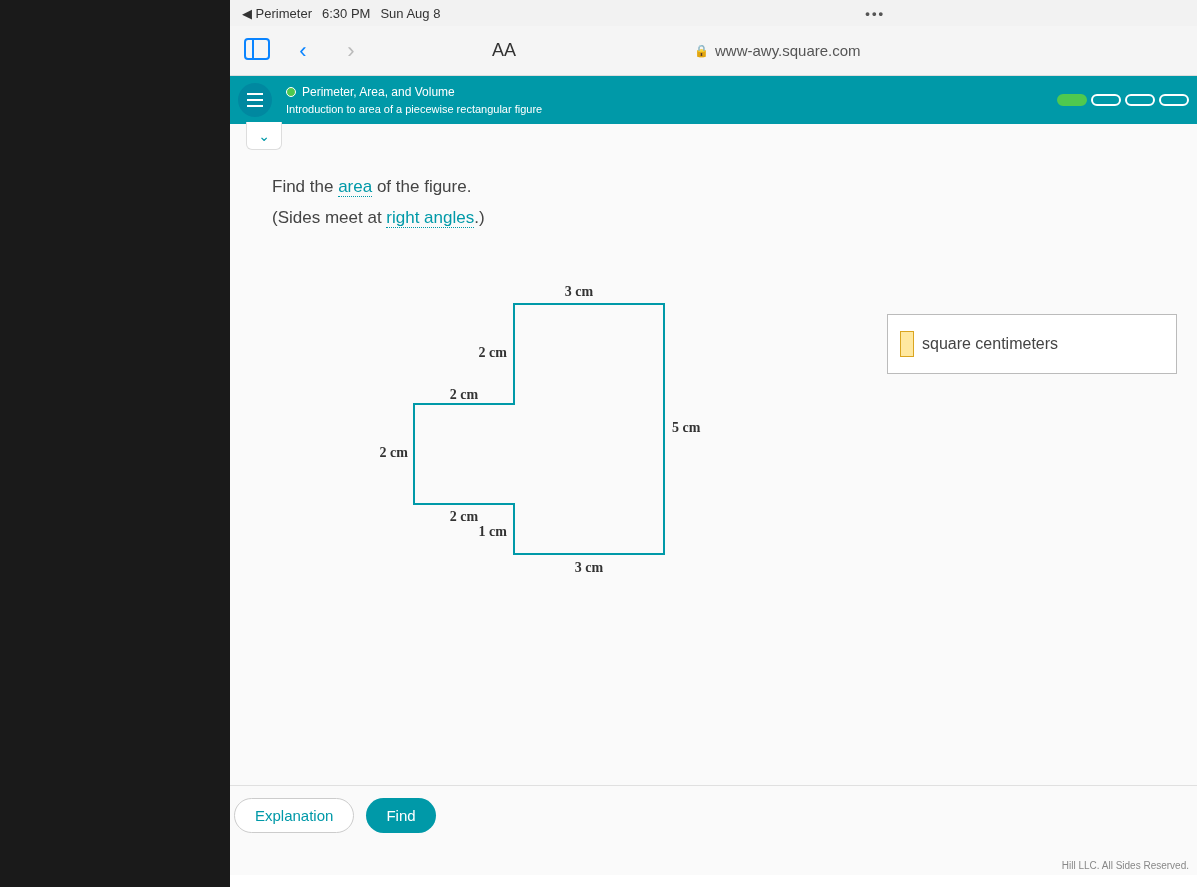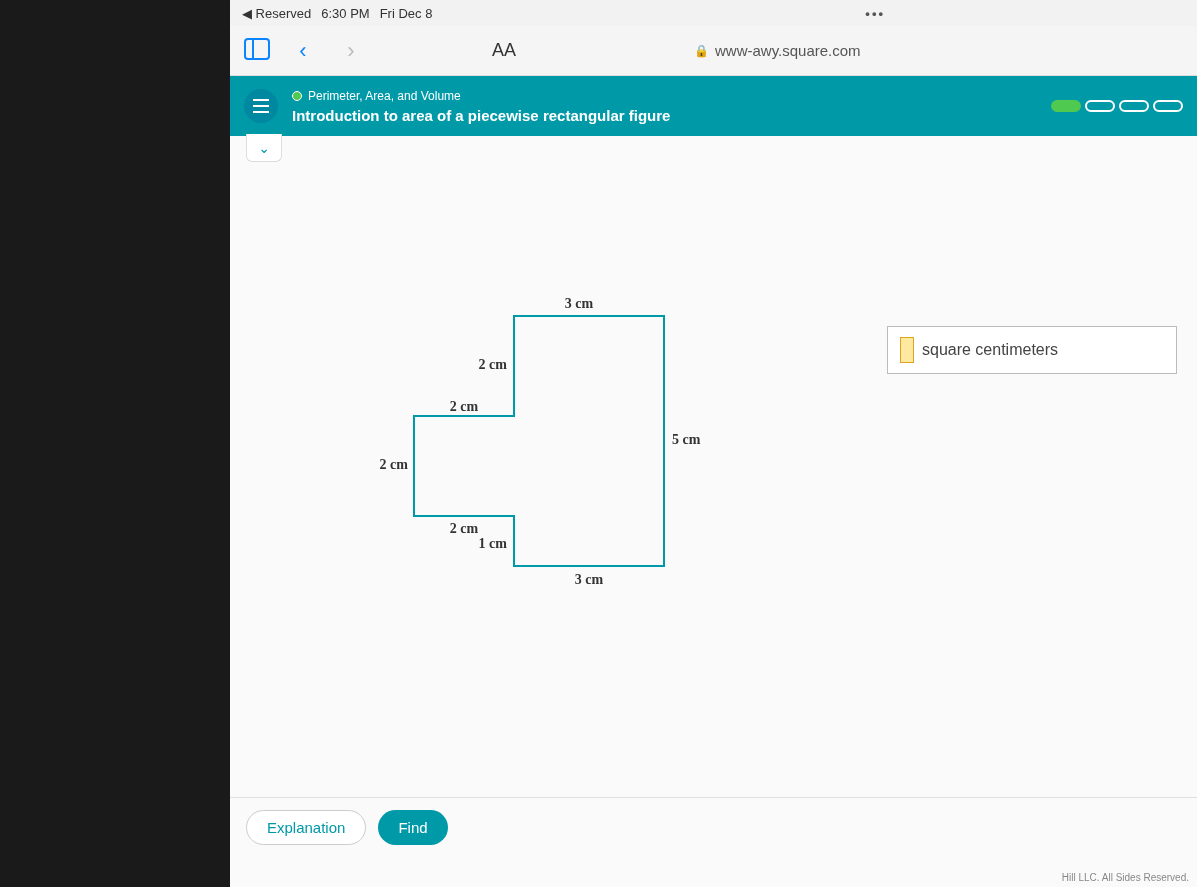--- a/index.html
+++ b/index.html
@@ -58,25 +58,25 @@
     .url-area {
       margin-left: 160px;
       display: flex;
       align-items: center;
       gap: 6px;
       color: #555;
       font-size: 15px;
     }
     .lock-icon { font-size: 12px; }
     .aleks-header {
-      height: 60px;
+      height: 48px;
       background: #0099a8;
       display: flex;
       align-items: center;
-      padding: 0 14px;
+      padding: 0 8px;
       color: #fff;
       gap: 14px;
     }
     .hamburger {
       width: 34px;
       height: 34px;
       border-radius: 50%;
       background: #0088a0;
       display: flex;
       align-items: center;
@@ -100,21 +100,21 @@
       gap: 6px;
       font-size: 12px;
     }
     .cat-dot {
       width: 10px;
       height: 10px;
       border-radius: 50%;
       background: #4fc94f;
       border: 1px solid #fff;
     }
-    .header-title { font-size: 15px; font-weight: 700; margin-top: 4px; }
+    .header-title { font-size: 11px; font-weight: 400; margin-top: 4px; }
     .progress-pills {
       margin-left: auto;
       display: flex;
       gap: 4px;
     }
     .pill {
       width: 30px;
       height: 12px;
       border: 2px solid #fff;
       border-radius: 6px;
@@ -167,41 +167,41 @@
       font-family: 'Times New Roman', serif;
       font-size: 14px;
       font-weight: bold;
       fill: #333;
     }
     .answer-box {
       position: absolute;
       right: 20px;
       top: 190px;
       width: 290px;
-      height: 48px;
+      height: 60px;
       border: 1px solid #bbb;
       background: #fff;
       display: flex;
       align-items: center;
       padding: 0 12px;
       gap: 8px;
     }
     .answer-input {
       width: 14px;
       height: 26px;
       border: 1px solid #daa520;
       background: #ffe8a0;
     }
     .answer-unit { font-size: 16px; color: #444; }
     .bottom-bar {
       position: absolute;
       bottom: 30px;
       left: 0;
       right: 0;
-      padding: 12px 16px;
+      padding: 12px 4px;
       display: flex;
       gap: 12px;
       border-top: 1px solid #e0e0e0;
     }
     .btn {
       padding: 8px 20px;
       border-radius: 18px;
       font-size: 15px;
       cursor: pointer;
       border: none;
@@ -224,23 +224,23 @@
       color: #888;
     }
   </style>
 </head>
 <body>
 
 <div class="device-frame">
 
   <div class="ipad-statusbar">
     <div class="status-left">
-      <span>◀ Reserved</span>
+      <span>◀ Perimeter</span>
       <span>6:30 PM</span>
-      <span>Fri Dec 8</span>
+      <span>Sun Aug 8</span>
     </div>
     <span class="status-dots">•••</span>
   </div>
 
   <div class="safari-toolbar">
     <span class="sidebar-toggle">
       <svg viewBox="0 0 26 22">
           <rect x="1" y="1" width="24" height="20" rx="3" fill="none" stroke="#0a84ff" stroke-width="2"></rect>
           <line x1="9" y1="1" x2="9" y2="21" stroke="#0a84ff" stroke-width="2"></line>
         </svg>
@@ -275,20 +275,28 @@
       <span class="pill"></span>
       <span class="pill"></span>
     </div>
   </div>
 
   <div class="content-area">
     <div class="chevron-tab">
       <span>⌄</span>
     </div>
 
+    <div class="question-text">
+      <div>
+        <span>Find the </span><span class="term-link">area</span><span> of the figure.</span>
+      </div>
+      <div>
+        <span>(Sides meet at </span><span class="term-link">right angles</span><span>.)</span>
+      </div>
+    </div>
 
     <div class="figure-area">
       <svg class="figure-svg" viewBox="0 0 340 320">
         <path d="M 150 30 L 300 30 L 300 280 L 150 280 L 150 230 L 50 230 L 50 130 L 150 130 Z" fill="none" stroke="#0099a8" stroke-width="2"></path>
         <text class="dim-label" x="215" y="22" text-anchor="middle">3 cm</text>
         <text class="dim-label" x="143" y="83" text-anchor="end">2 cm</text>
         <text class="dim-label" x="100" y="125" text-anchor="middle">2 cm</text>
         <text class="dim-label" x="44" y="183" text-anchor="end">2 cm</text>
         <text class="dim-label" x="100" y="247" text-anchor="middle">2 cm</text>
         <text class="dim-label" x="143" y="262" text-anchor="end">1 cm</text>

